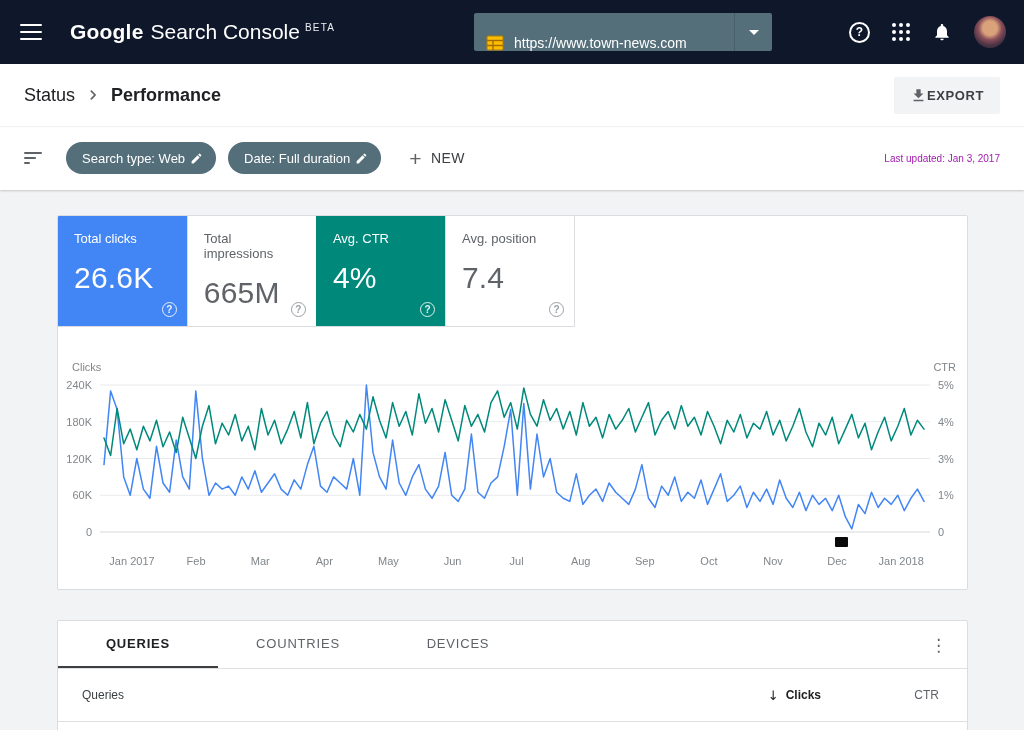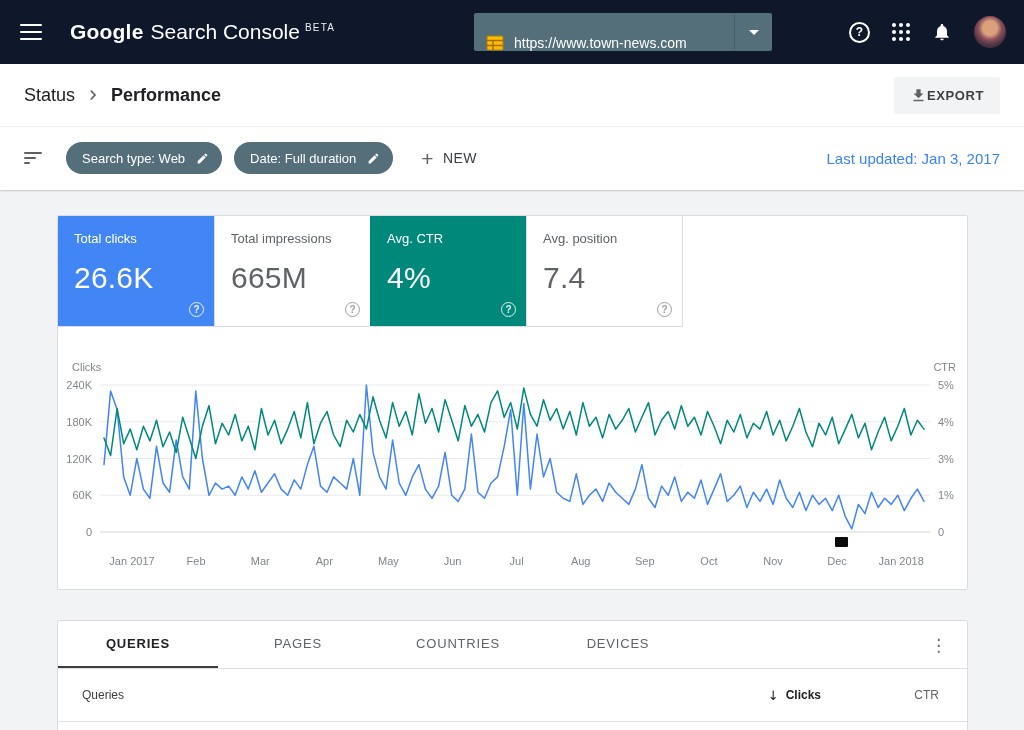--- a/index.html
+++ b/index.html
@@ -31,30 +31,30 @@
   .crumb1{font-size:18px;color:#202124;cursor:pointer}
   .chev{display:flex;margin:0 8px}
   .crumb2{font-size:18px;font-weight:700;color:#202124}
   .export-btn{margin-left:auto;height:37px;background:#f1f3f4;border:none;border-radius:2px;display:flex;align-items:center;gap:0;padding:0 16px;font-family:inherit;font-size:13px;font-weight:700;letter-spacing:.6px;color:#3c4043;cursor:pointer}
 
   
   .filter-bar{height:64px;background:#fff;display:flex;align-items:center;padding:0 24px;position:relative;z-index:2;box-shadow:0 1px 2px rgba(0,0,0,.18)}
   .filter-icon{margin-right:24px;display:flex;flex-direction:column;gap:3px;align-items:flex-start;cursor:pointer}
   .filter-icon span{height:2px;background:#5f6368;border-radius:1px}
   .filter-icon .f1{width:18px}.filter-icon .f2{width:12px}.filter-icon .f3{width:6px}
-  .chip{height:32px;background:#546e7a;color:#fff;border-radius:16px;display:flex;align-items:center;gap:11px;padding:0 13px 0 16px;font-size:13px;margin-right:12px;cursor:pointer;white-space:nowrap}
+  .chip{height:32px;background:#546e7a;color:#fff;border-radius:16px;display:flex;align-items:center;gap:5px;padding:0 13px 0 16px;font-size:13px;margin-right:12px;cursor:pointer;white-space:nowrap}
   .new-btn{display:flex;align-items:center;gap:9px;margin-left:16px;color:#3c4043;font-size:14px;letter-spacing:.4px;cursor:pointer}
   .plus-glyph{font-size:21px;color:#5f6368;line-height:1}
-  .last-updated{margin-left:auto;font-size:15px;color:#3b82f6}
+  .last-updated{margin-left:auto;font-size:10px;color:#a21caf}
 
   
   .content{padding:25px 56px 0 57px}
   .panel{background:#fff;border:1px solid #dadce0;border-radius:2px}
   .chart-panel{height:375px;overflow:hidden}
-  .metric-row{display:flex;width:625px;border-right:1px solid #dadce0;border-bottom:1px solid #dadce0}
+  .metric-row{display:flex;width:517px;border-right:1px solid #dadce0;border-bottom:1px solid #dadce0}
   .metric{width:156px;height:110px;padding:15px 16px;position:relative;cursor:pointer}
   .metric + .metric{border-left:1px solid #dadce0}
   .metric .label{font-size:13px;color:#5f6368}
   .metric .value{font-size:30px;margin-top:15px;color:#5f6368;letter-spacing:.2px}
   .metric.blue{background:#4285f4;border-color:#4285f4}
   .metric.teal{background:#00897b;border-color:#00897b}
   .metric.blue .label,.metric.blue .value,.metric.teal .label,.metric.teal .value{color:#fff}
   .qmark{position:absolute;right:10px;bottom:9px;width:15px;height:15px;border:1.5px solid #9aa0a6;border-radius:50%;color:#9aa0a6;font-size:10px;font-weight:700;display:flex;align-items:center;justify-content:center}
   .metric.blue .qmark,.metric.teal .qmark{border-color:rgba(255,255,255,.85);color:rgba(255,255,255,.9)}
   #perf-chart{display:block}
@@ -230,21 +230,20 @@
         <text x="779.0999999999999" y="238" text-anchor="middle" fill="#80868b" font-size="11">Dec</text>
         <text x="843.1999999999999" y="238" text-anchor="middle" fill="#80868b" font-size="11">Jan 2018</text>
         <polyline points="46.0,137.6 52.6,64.1 59.1,82.5 65.7,149.9 72.2,168.3 78.8,131.5 85.4,162.1 91.9,171.3 98.5,119.3 105.0,156.0 111.6,165.2 118.2,113.1 124.7,149.9 131.3,162.1 137.8,64.1 144.4,131.5 151.0,168.3 157.5,156.0 164.1,162.1 170.6,159.1 177.2,168.3 183.8,149.9 190.3,162.1 196.9,143.8 203.4,165.2 210.0,156.0 216.6,146.8 223.1,162.1 229.7,168.3 236.2,152.9 242.8,162.1 249.4,137.6 255.9,119.3 262.5,159.1 269.0,165.2 275.6,149.9 282.2,156.0 288.7,162.1 295.3,131.5 301.8,168.3 308.4,58.0 315.0,125.4 321.5,149.9 328.1,162.1 334.6,113.1 341.2,156.0 347.8,168.3 354.3,149.9 360.9,137.6 367.4,162.1 374.0,171.3 380.6,159.1 387.1,125.4 393.7,168.3 400.2,174.4 406.8,162.1 413.4,107.0 419.9,165.2 426.5,171.3 433.0,156.0 439.6,149.9 446.2,119.3 452.7,82.5 459.3,168.3 465.8,76.4 472.4,162.1 479.0,107.0 485.5,149.9 492.1,131.5 498.6,165.2 505.2,171.3 511.8,174.4 518.3,146.8 524.9,177.4 531.4,168.3 538.0,162.1 544.6,174.4 551.1,156.0 557.7,165.2 564.2,171.3 570.8,177.4 577.4,162.1 583.9,137.6 590.5,171.3 597.0,180.5 603.6,159.1 610.2,168.3 616.7,149.9 623.3,174.4 629.8,165.2 636.4,171.3 643.0,152.9 649.5,177.4 656.1,162.1 662.6,146.8 669.2,174.4 675.8,168.3 682.3,159.1 688.9,180.5 695.4,165.2 702.0,174.4 708.6,162.1 715.1,177.4 721.7,152.9 728.2,171.3 734.8,180.5 741.4,165.2 747.9,183.6 754.5,168.3 761.0,177.4 767.6,171.3 774.2,183.6 780.7,168.3 787.3,189.7 793.8,201.9 800.4,177.4 807.0,186.6 813.5,165.2 820.1,180.5 826.6,171.3 833.2,177.4 839.8,168.3 846.3,183.6 852.9,171.3 859.4,162.1 866.0,174.4" fill="none" stroke="#4285f4" stroke-width="1.5" stroke-linejoin="round" stroke-linecap="round"></polyline>
         <polyline points="46.0,110.9 52.6,128.6 59.1,81.5 65.7,116.8 72.2,102.1 78.8,122.7 85.4,99.2 91.9,113.9 98.5,93.3 105.0,119.7 111.6,105.0 118.2,125.6 124.7,90.3 131.3,110.9 137.8,131.5 144.4,99.2 151.0,78.6 157.5,116.8 164.1,96.2 170.6,108.0 177.2,87.4 183.8,113.9 190.3,99.2 196.9,122.7 203.4,81.5 210.0,108.0 216.6,93.3 223.1,116.8 229.7,102.1 236.2,84.5 242.8,110.9 249.4,75.6 255.9,116.8 262.5,96.2 269.0,84.5 275.6,108.0 282.2,119.7 288.7,93.3 295.3,105.0 301.8,87.4 308.4,102.1 315.0,69.8 321.5,93.3 328.1,110.9 334.6,75.6 341.2,99.2 347.8,84.5 354.3,108.0 360.9,66.8 367.4,96.2 374.0,81.5 380.6,105.0 387.1,72.7 393.7,93.3 400.2,113.9 406.8,78.6 413.4,99.2 419.9,87.4 426.5,105.0 433.0,75.6 439.6,63.9 446.2,90.3 452.7,75.6 459.3,102.1 465.8,60.9 472.4,87.4 479.0,99.2 485.5,72.7 492.1,93.3 498.6,81.5 505.2,102.1 511.8,84.5 518.3,108.0 524.9,75.6 531.4,99.2 538.0,90.3 544.6,110.9 551.1,87.4 557.7,102.1 564.2,93.3 570.8,81.5 577.4,105.0 583.9,90.3 590.5,75.6 597.0,108.0 603.6,93.3 610.2,84.5 616.7,102.1 623.3,78.6 629.8,99.2 636.4,90.3 643.0,108.0 649.5,84.5 656.1,99.2 662.6,116.8 669.2,93.3 675.8,105.0 682.3,87.4 688.9,110.9 695.4,96.2 702.0,102.1 708.6,84.5 715.1,108.0 721.7,93.3 728.2,113.9 734.8,99.2 741.4,81.5 747.9,105.0 754.5,119.7 761.0,96.2 767.6,108.0 774.2,90.3 780.7,116.8 787.3,102.1 793.8,87.4 800.4,110.9 807.0,96.2 813.5,122.7 820.1,105.0 826.6,90.3 833.2,113.9 839.8,99.2 846.3,81.5 852.9,108.0 859.4,93.3 866.0,102.1" fill="none" stroke="#00897b" stroke-width="1.5" stroke-linejoin="round" stroke-linecap="round"></polyline>
       </svg>
   </div>
 
   <div class="panel table-panel">
     <div class="tabs">
       <div class="tab active">QUERIES</div>
-      <div class="tab">PAGES</div>
       <div class="tab">COUNTRIES</div>
       <div class="tab">DEVICES</div>
       <div class="overflow-menu">⋮</div>
     </div>
     <div class="table-head">
       <span class="th-queries">Queries</span>
       <span class="th-clicks">
         <span class="sort-arrow">↓</span>
         <span>Clicks</span>
       </span>

